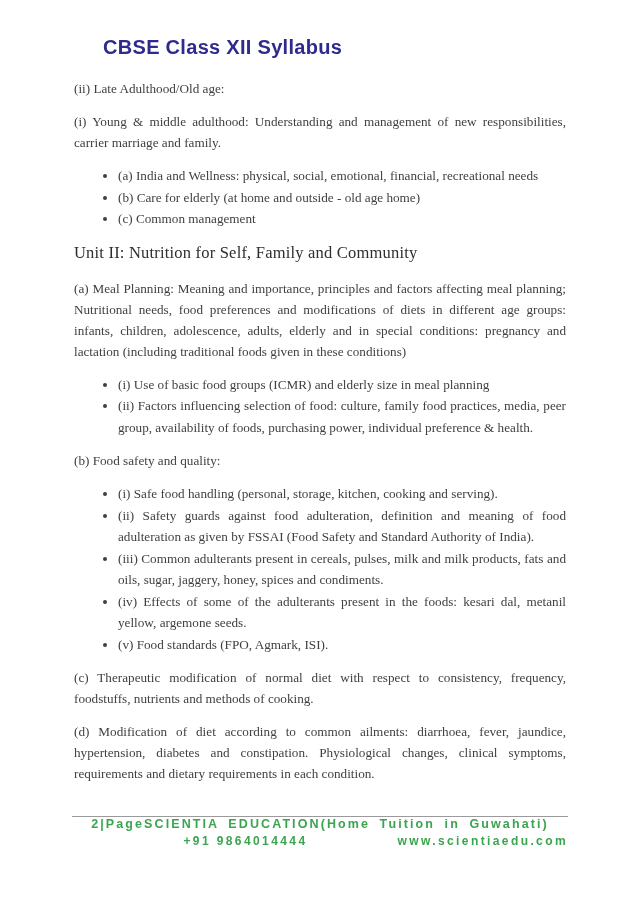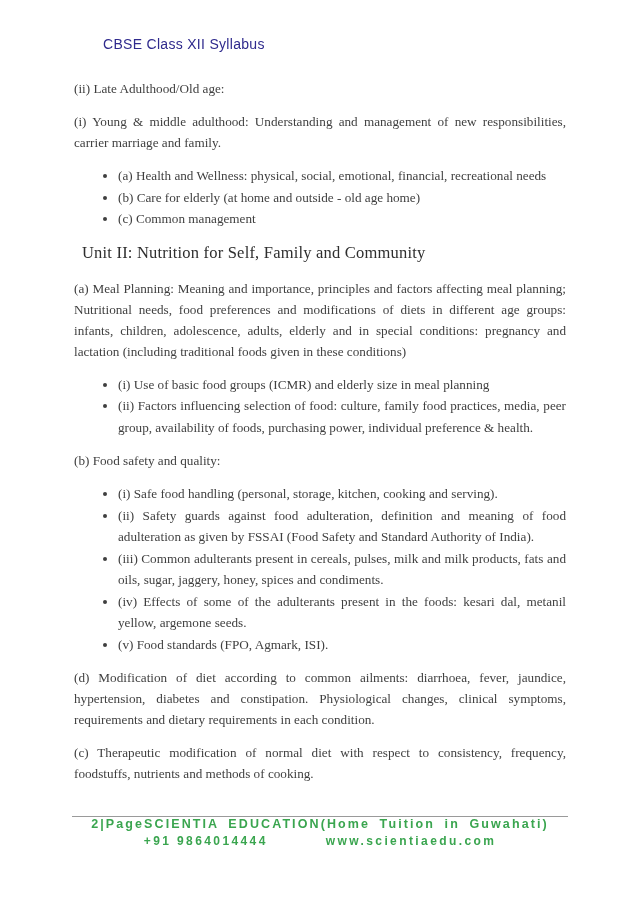--- a/index.html
+++ b/index.html
@@ -16,22 +16,22 @@
     position: absolute;
     top: 36px;
     left: 103px;
     right: 100px;
     display: flex;
     justify-content: space-between;
     align-items: baseline;
     font-family: "Liberation Sans", sans-serif;
   }
   .doc-title {
-    font-size: 14px;
-    font-weight: 400;
+    font-size: 20px;
+    font-weight: 700;
     color: var(--title, #2f2a8d);
     letter-spacing: 0.3px;
   }
   .doc-site {
     font-size: 13.5px;
     font-weight: 700;
     color: var(--green, #2aaf62);
   }
   .content {
     position: absolute;
@@ -53,21 +53,21 @@
     list-style: disc outside;
   }
   .content li {
     text-align: justify;
     line-height: 21.5px;
   }
   .content h2 {
     font-size: 16.5px;
     font-weight: 400;
     color: #2e2e2e;
-    margin: 4px 0 14px 8px;
+    margin: 4px 0 14px 0;
     line-height: 22px;
     letter-spacing: 0.2px;
   }
   .footer-wrap {
     position: absolute;
     top: 816px;
     left: 72px;
     right: 72px;
     border-top: 1px solid #9a9a9a;
     font-family: "Liberation Sans", sans-serif;
@@ -76,42 +76,42 @@
   }
   .footer-line1 {
     font-size: 12.5px;
     letter-spacing: 2.1px;
     word-spacing: 4px;
     text-align: center;
     white-space: nowrap;
   }
   .footer-line2 {
     display: flex;
-    justify-content: center;
-    gap: 58px;
+    justify-content: flex-end;
+    gap: 90px;
     margin-top: 3px;
     font-size: 12px;
     letter-spacing: 2.4px;
   }
 </style>
 </head>
 <body>
 
 <div class="page">
 
   <div class="header">
     <div class="doc-title">CBSE Class XII Syllabus</div>
   </div>
 
   <div class="content">
     <p>(ii) Late Adulthood/Old age:</p>
     <p>(i) Young &amp; middle adulthood: Understanding and management of new responsibilities, carrier marriage and family.</p>
 
     <ul>
-      <li>(a) Health and Wellness: physical, social, emotional, financial, recreational needs</li>
+      <li>(a) India and Wellness: physical, social, emotional, financial, recreational needs</li>
       <li>(b) Care for elderly (at home and outside - old age home)</li>
       <li>(c) Common management</li>
     </ul>
 
     <h2>Unit II: Nutrition for Self, Family and Community</h2>
 
     <p>(a) Meal Planning: Meaning and importance, principles and factors affecting meal planning; Nutritional needs, food preferences and modifications of diets in different age groups: infants, children, adolescence, adults, elderly and in special conditions: pregnancy and lactation (including traditional foods given in these conditions)</p>
 
     <ul>
       <li>(i) Use of basic food groups (ICMR) and elderly size in meal planning</li>
@@ -121,22 +121,22 @@
     <p>(b) Food safety and quality:</p>
 
     <ul>
       <li>(i) Safe food handling (personal, storage, kitchen, cooking and serving).</li>
       <li>(ii) Safety guards against food adulteration, definition and meaning of food adulteration as given by FSSAI (Food Safety and Standard Authority of India).</li>
       <li>(iii) Common adulterants present in cereals, pulses, milk and milk products, fats and oils, sugar, jaggery, honey, spices and condiments.</li>
       <li>(iv) Effects of some of the adulterants present in the foods: kesari dal, metanil yellow, argemone seeds.</li>
       <li>(v) Food standards (FPO, Agmark, ISI).</li>
     </ul>
 
+    <p>(c) Therapeutic modification of normal diet with respect to consistency, frequency, foodstuffs, nutrients and methods of cooking.</p>
     <p>(d) Modification of diet according to common ailments: diarrhoea, fever, jaundice, hypertension, diabetes and constipation. Physiological changes, clinical symptoms, requirements and dietary requirements in each condition.</p>
-    <p>(c) Therapeutic modification of normal diet with respect to consistency, frequency, foodstuffs, nutrients and methods of cooking.</p>
 
 
   </div>
 
   <div class="footer-wrap">
     <div class="footer-line1">2|PageSCIENTIA EDUCATION(Home Tuition in Guwahati)</div>
     <div class="footer-line2">
       <span>+91 9864014444</span>
       <span>www.scientiaedu.com</span>
     </div>

